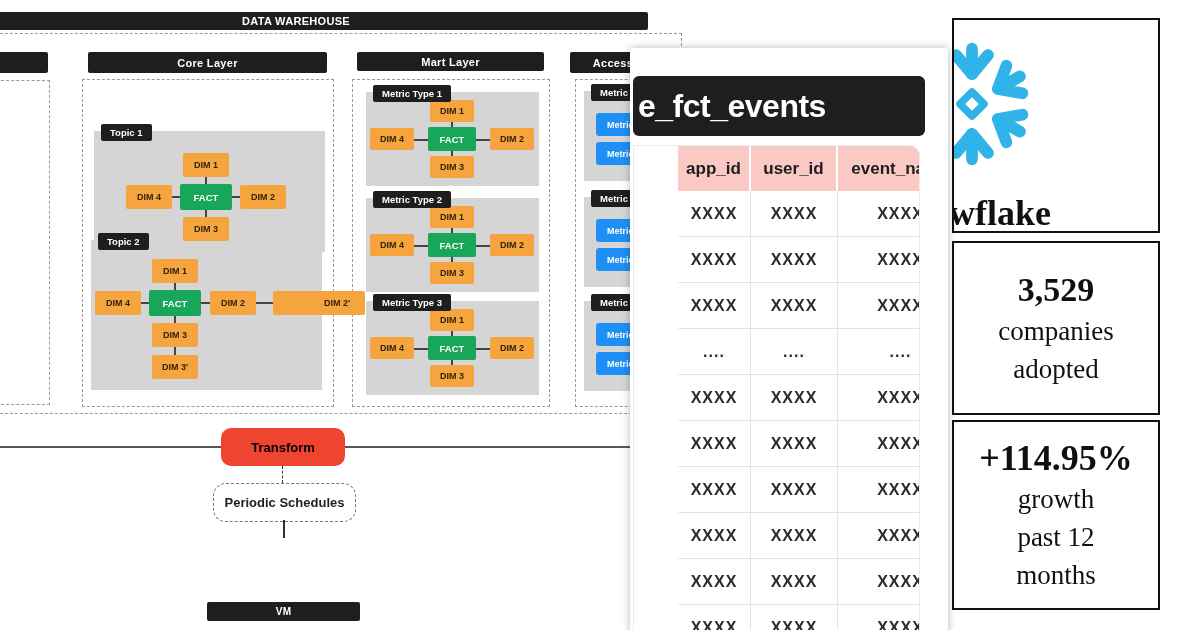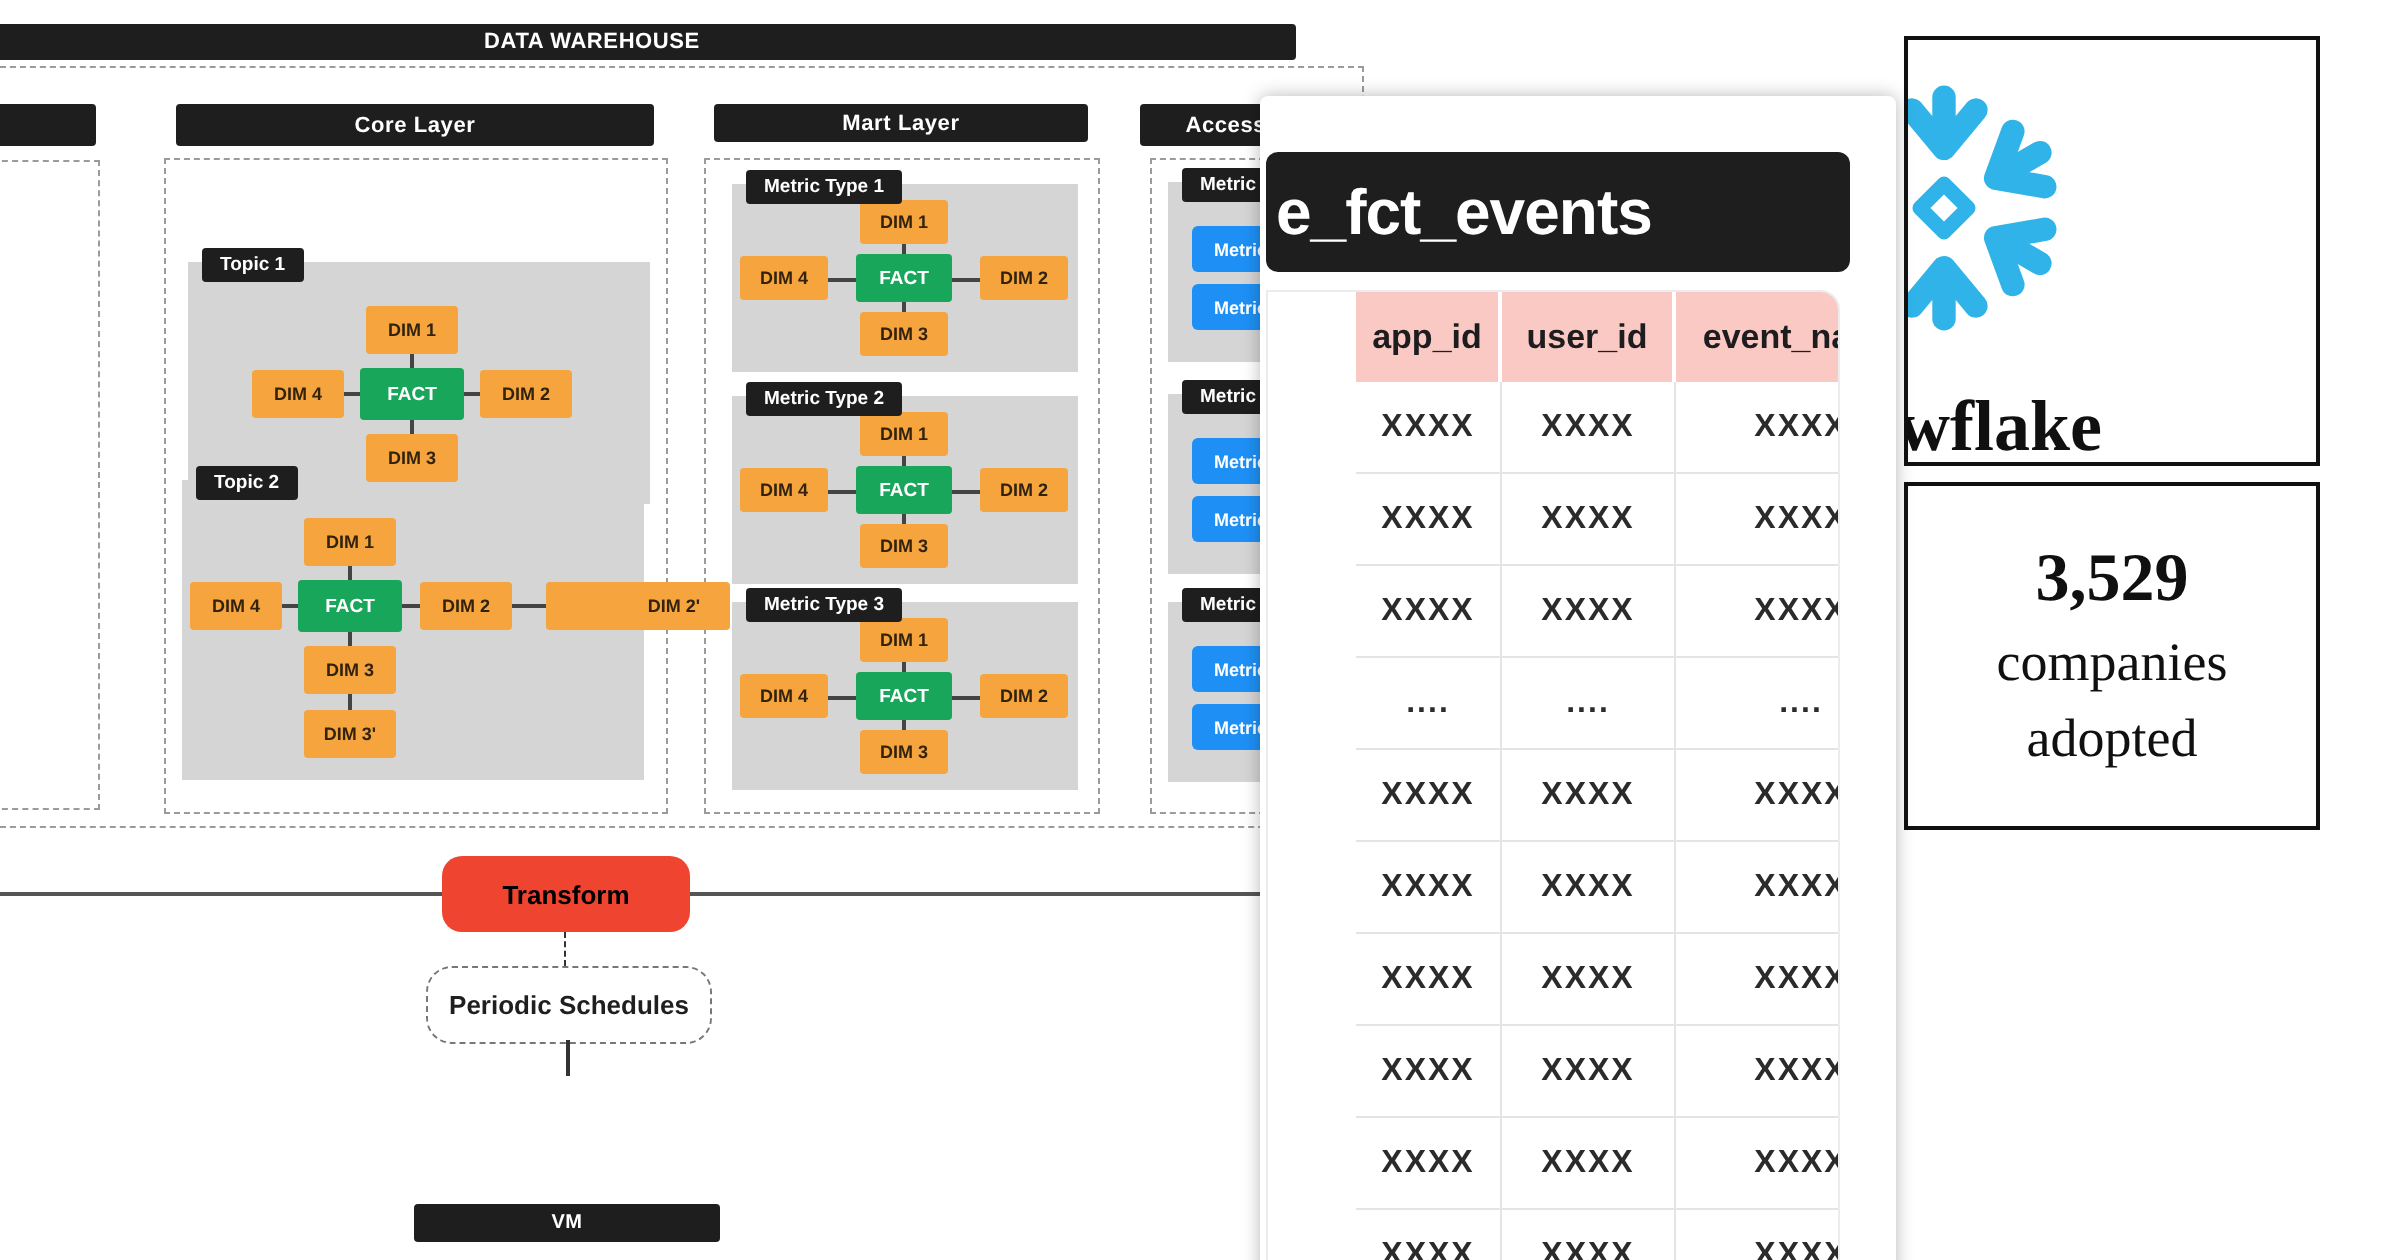--- a/index.html
+++ b/index.html
@@ -303,15 +303,21 @@
           <rect x="-8" y="-8" width="16" height="16" transform="rotate(45)" stroke-width="7"></rect>
         </g>
       </svg>
       <div id="wordmark">wflake</div>
     </div>
     <div class="stat-cell" id="cell-adopt">
       <div class="stat-value">3,529</div>
       <div class="stat-line">companies</div>
       <div class="stat-line">adopted</div>
     </div>
+    <div class="stat-cell" id="cell-growth">
+      <div class="stat-value">+114.95%</div>
+      <div class="stat-line">growth</div>
+      <div class="stat-line">past 12</div>
+      <div class="stat-line">months</div>
+    </div>
   </div>
 
 </div>
 
 </body></html>

